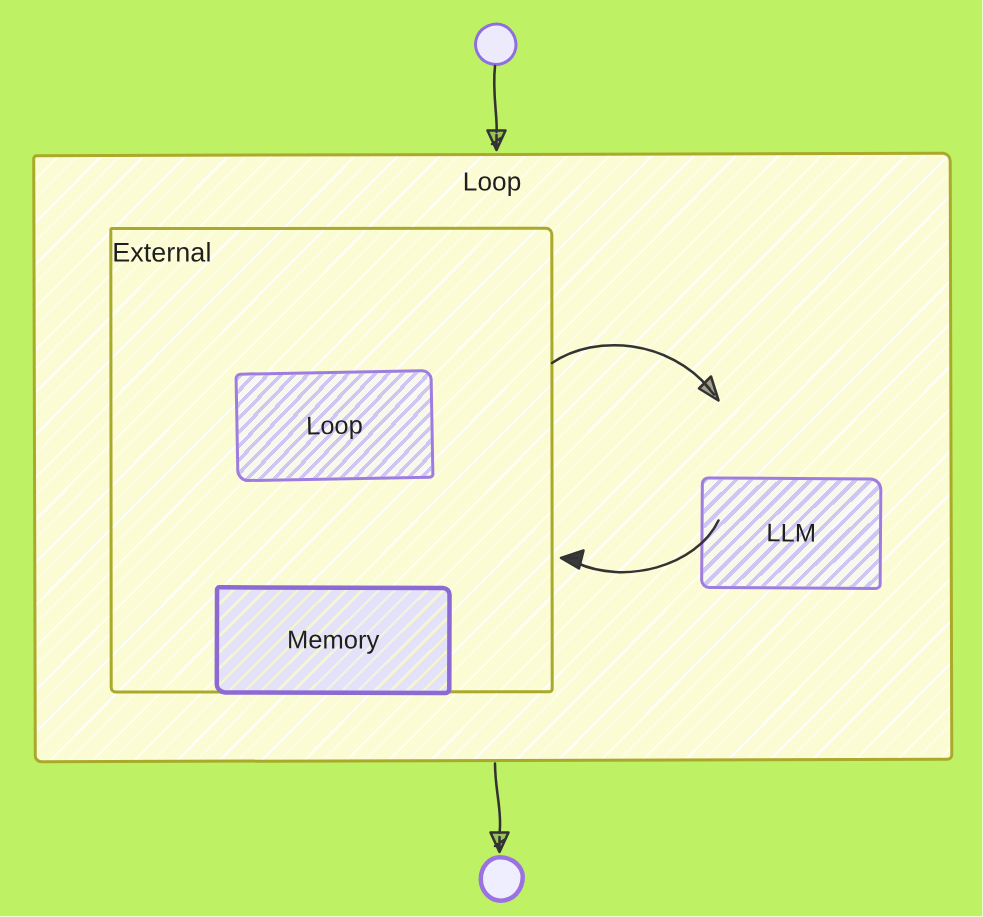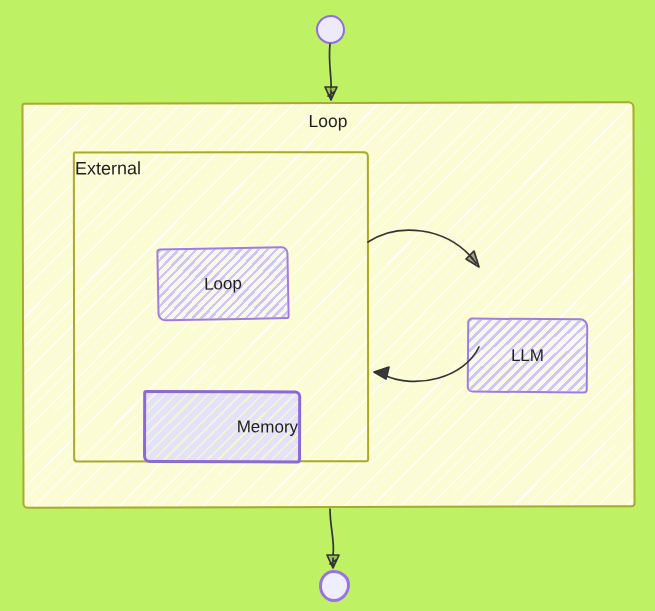--- a/index.html
+++ b/index.html
@@ -79,21 +79,20 @@
     width: 152px; height: 67px;
     border: 3px solid #8b6ad3;
     border-radius: 3px 6px 4px 7px;
     background-color: #e4e2f9;
     background-image: repeating-linear-gradient(
       135deg,
       transparent 0 6px,
       rgba(251,251,200,0.75) 6px 7.6px
     );
     transform: rotate(0.2deg);
-    justify-content: flex-end;
   }
   .llm-node {
     left: 467px; top: 270px;
     width: 117px; height: 71px;
     border: 2px solid #9d7de0;
     border-radius: 5px 8px 4px 6px;
     background-color: rgba(244,242,253,0.45);
     background-image: repeating-linear-gradient(
       135deg,
       rgba(203,196,244,0.95) 0 2.6px,

